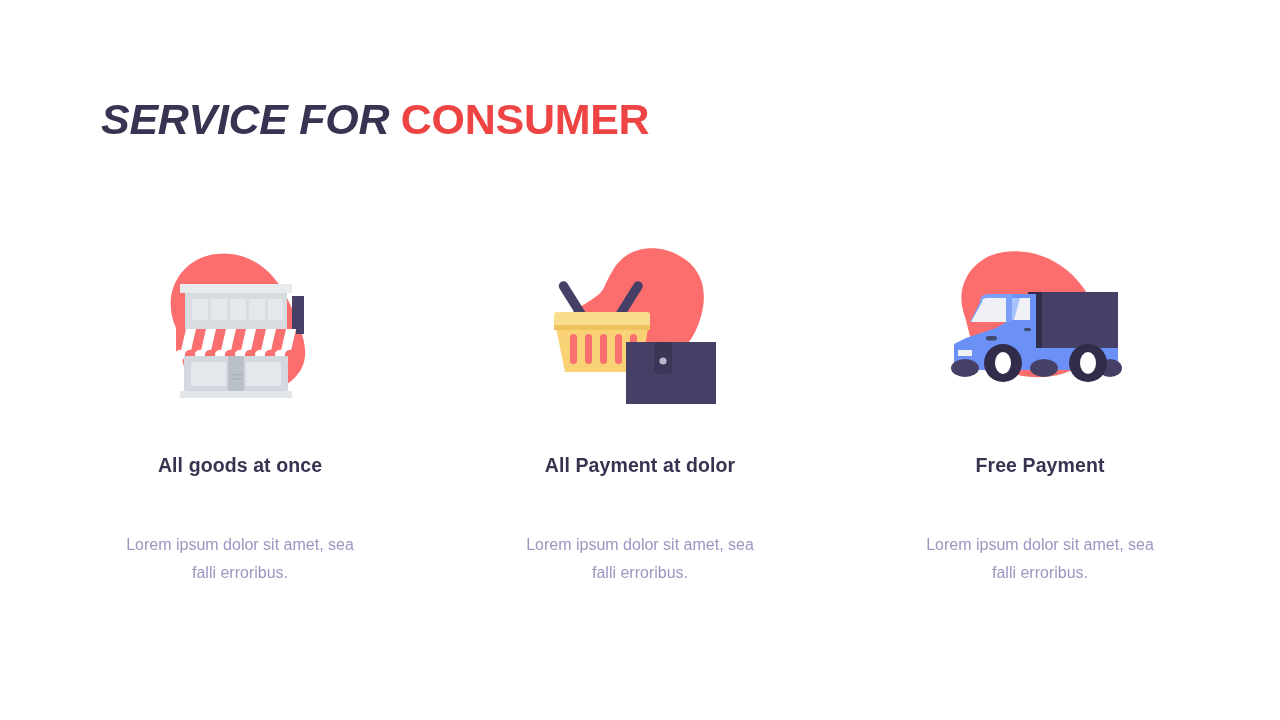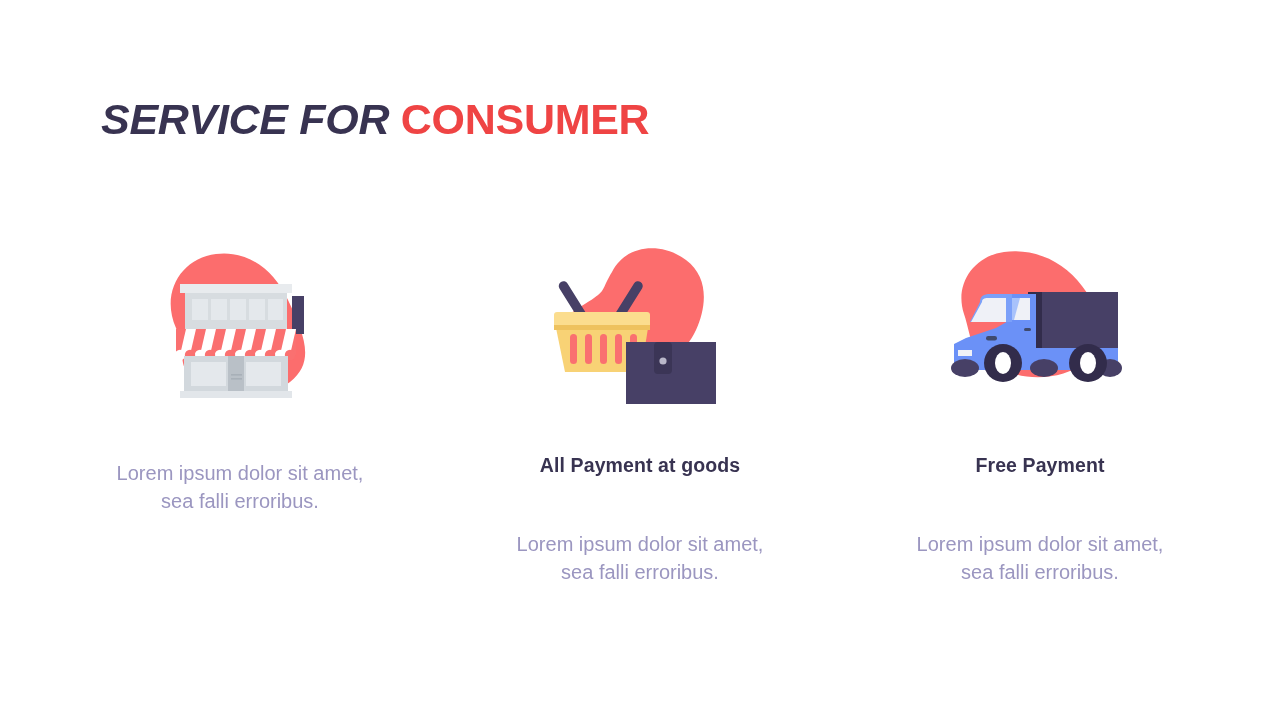--- a/index.html
+++ b/index.html
@@ -58,21 +58,21 @@
     margin-top: 48px;
     font-size: 19.5px;
     font-weight: bold;
     color: #383351;
     letter-spacing: 0.1px;
     text-align: center;
     white-space: nowrap;
   }
   .card-body {
     margin-top: 54px;
-    font-size: 20px;
+    font-size: 16px;
     line-height: 27.5px;
     color: #9b96c0;
     text-align: center;
     width: 250px;
   }
 </style>
 </head>
 <body>
 
 <div class="slide-title">
@@ -135,20 +135,21 @@
         <rect x="51" y="126" width="35" height="24" fill="#e4e8ec"></rect>
         <rect x="106" y="126" width="35" height="24" fill="#e4e8ec"></rect>
 
         <rect x="88" y="120" width="16" height="35" fill="#b9c0c7"></rect>
         <rect x="91" y="138" width="11" height="1.6" fill="#a8b0b8"></rect>
         <rect x="91" y="142" width="11" height="1.6" fill="#a8b0b8"></rect>
 
         <rect x="40" y="155" width="112" height="7" fill="#e2e6ea"></rect>
       </svg>
     </div>
+    <div class="card-title">All goods at once</div>
     <div class="card-body">Lorem ipsum dolor sit amet, sea falli erroribus.</div>
   </div>
 
   <div class="column col-2">
     <div class="art">
       <svg width="200" height="170" viewBox="0 0 200 170">
 
         <path d="M72 36 C86 8 122 6 146 24 C170 42 166 72 156 94 C146 116 124 132 98 134 C66 136 30 126 22 104 C14 82 40 72 54 62 C66 54 62 52 72 36 Z" fill="#fc6d6d"></path>
 
         <g>
@@ -169,21 +170,21 @@
         <rect x="14" y="76" width="96" height="17" rx="3" fill="#fbdd8e"></rect>
         <rect x="14" y="89" width="96" height="5" fill="#eec25e"></rect>
 
         <g>
           <rect x="86" y="106" width="90" height="62" fill="#474066"></rect>
           <rect x="114" y="106" width="18" height="32" rx="4" fill="#3b3556"></rect>
           <circle cx="123" cy="125" r="3.6" fill="#b9b7c9"></circle>
         </g>
       </svg>
     </div>
-    <div class="card-title">All Payment at goods</div>
+    <div class="card-title">All Payment at dolor</div>
     <div class="card-body">Lorem ipsum dolor sit amet, sea falli erroribus.</div>
   </div>
 
   <div class="column col-3">
     <div class="art">
       <svg width="200" height="170" viewBox="0 0 200 170">
 
         <path d="M24 78 C14 48 34 20 64 16 C96 12 124 26 142 50 C162 76 170 108 146 126 C120 146 78 146 52 128 C28 112 32 102 24 78 Z" fill="#fc6d6d"></path>
 
         <rect x="96" y="56" width="82" height="72" fill="#474066"></rect>

